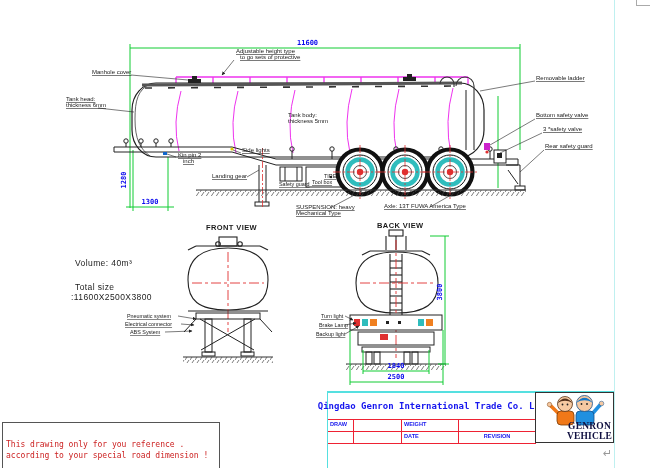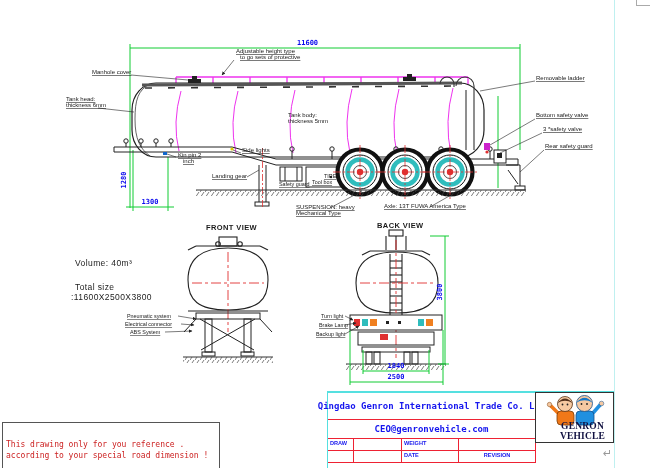--- a/index.html
+++ b/index.html
@@ -21,21 +21,21 @@
       font-size:9px;font-weight:bold;white-space:nowrap;}
   .trow-email{height:19px;width:208px;border-right:1.2px solid #e23;border-bottom:1.5px solid #e23;box-sizing:border-box;
       display:flex;align-items:center;justify-content:center;color:#1616ee;font-family:"DejaVu Sans Mono",monospace;
       font-size:9px;font-weight:bold;}
   .trow-fields{display:flex;width:208px;box-sizing:border-box;}
   .tcell{border-right:1px solid #e23;border-bottom:1px solid #e23;box-sizing:border-box;color:#1616ee;
       font-family:"Liberation Sans",sans-serif;font-size:5.6px;font-weight:bold;padding:1px 2px;height:12px;overflow:hidden;}
   .tcell.c1{width:26px;}.tcell.c2{width:48px;}.tcell.c3{width:57px;}.tcell.c4{width:77px;}
   .tcell.center{text-align:center;}
   .logo-box{position:absolute;left:535px;top:392px;width:79px;height:51px;border:1.5px solid #333;box-sizing:border-box;background:#fff;}
-  .logo-text{position:absolute;left:8px;bottom:1px;width:100%;text-align:center;color:#101040;
+  .logo-text{position:absolute;left:15px;bottom:1px;width:100%;text-align:center;color:#101040;
       font-family:"Liberation Serif",serif;font-size:9.5px;font-weight:bold;letter-spacing:.2px;}
   .return-mark{position:absolute;left:603px;top:447px;color:#999;font-size:11px;font-family:"DejaVu Sans",sans-serif;}
   .cyan-line{position:absolute;left:614px;top:0;width:1px;height:468px;background:#bff0f0;}
   .corner-frag{position:absolute;left:636px;top:0;width:14px;height:5px;border-left:1.5px solid #aaa;border-bottom:1.5px solid #aaa;}
 </style>
 </head>
 <body>
 
 <svg width="650" height="391" viewBox="0 0 650 391">
   <defs>
@@ -364,21 +364,20 @@
   </g>
 </svg>
 
 <div class="disclaimer">
   <div>This drawing only for you reference .</div>
   <div>according to your special road dimension !</div>
 </div>
 
 <div class="tblock">
   <div class="trow-company">Qingdao Genron International Trade Co. Ltd</div>
-  <div class="trow-email">CEO@genronvehicle.com</div>
   <div class="trow-fields">
     <div class="tcell c1">DRAW</div>
     <div class="tcell c2"></div>
     <div class="tcell c3">WEIGHT</div>
     <div class="tcell c4"></div>
   </div>
   <div class="trow-fields">
     <div class="tcell c1"></div>
     <div class="tcell c2"></div>
     <div class="tcell c3">DATE</div>

